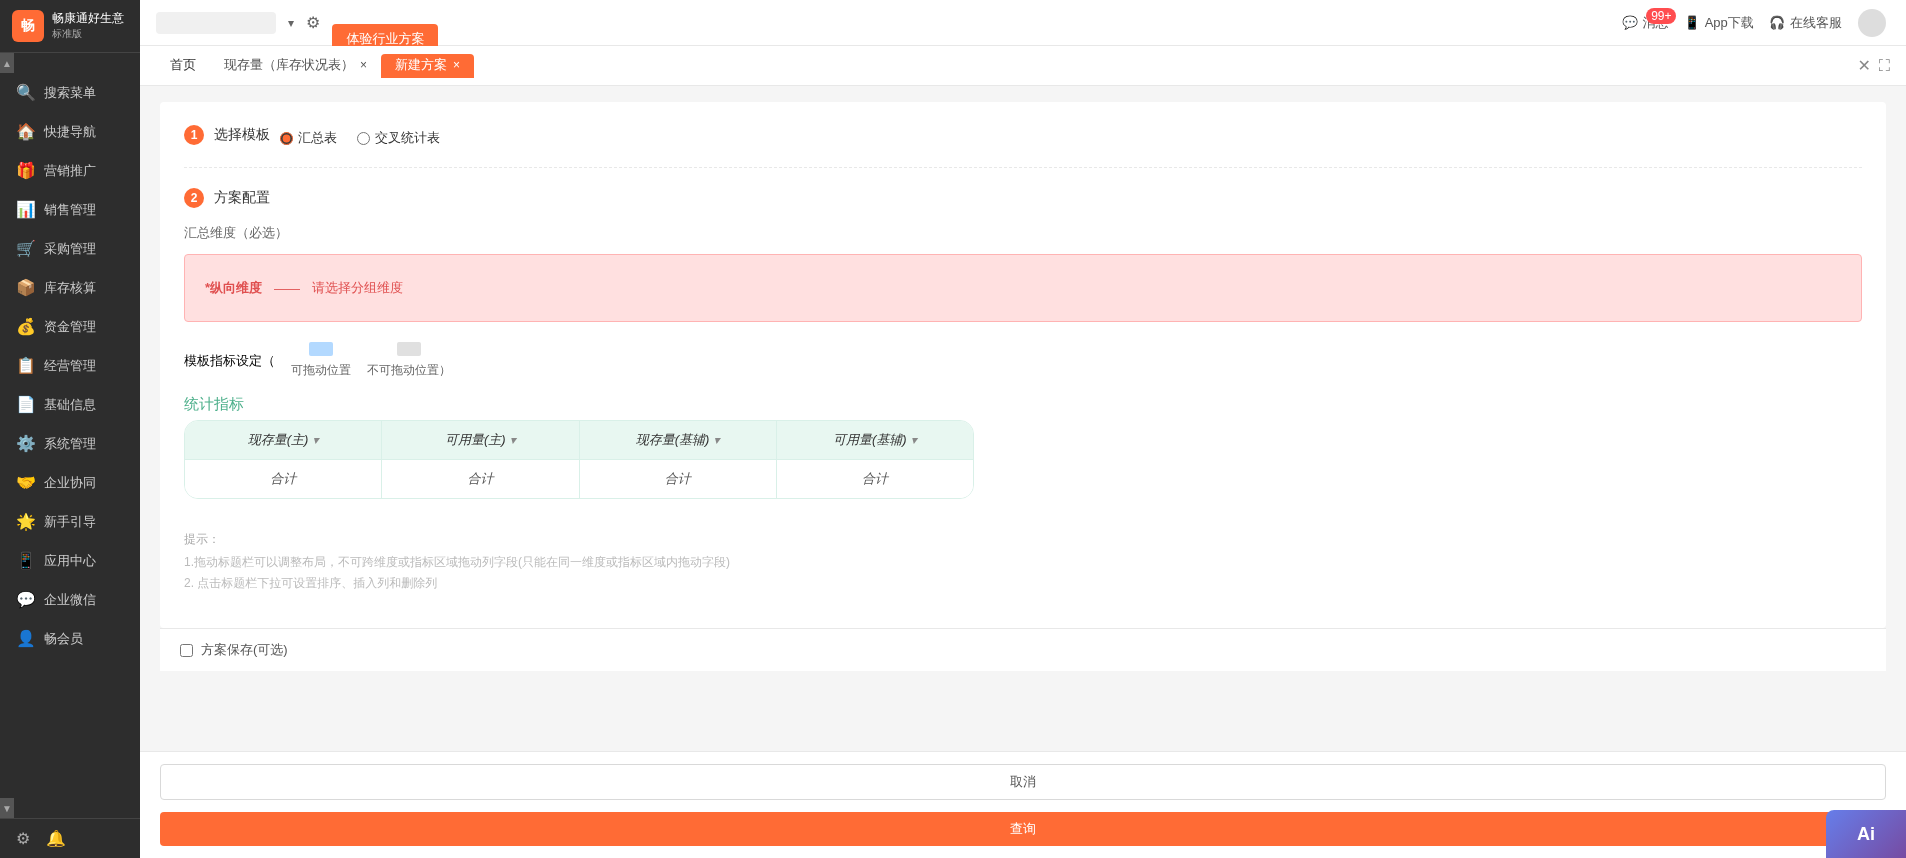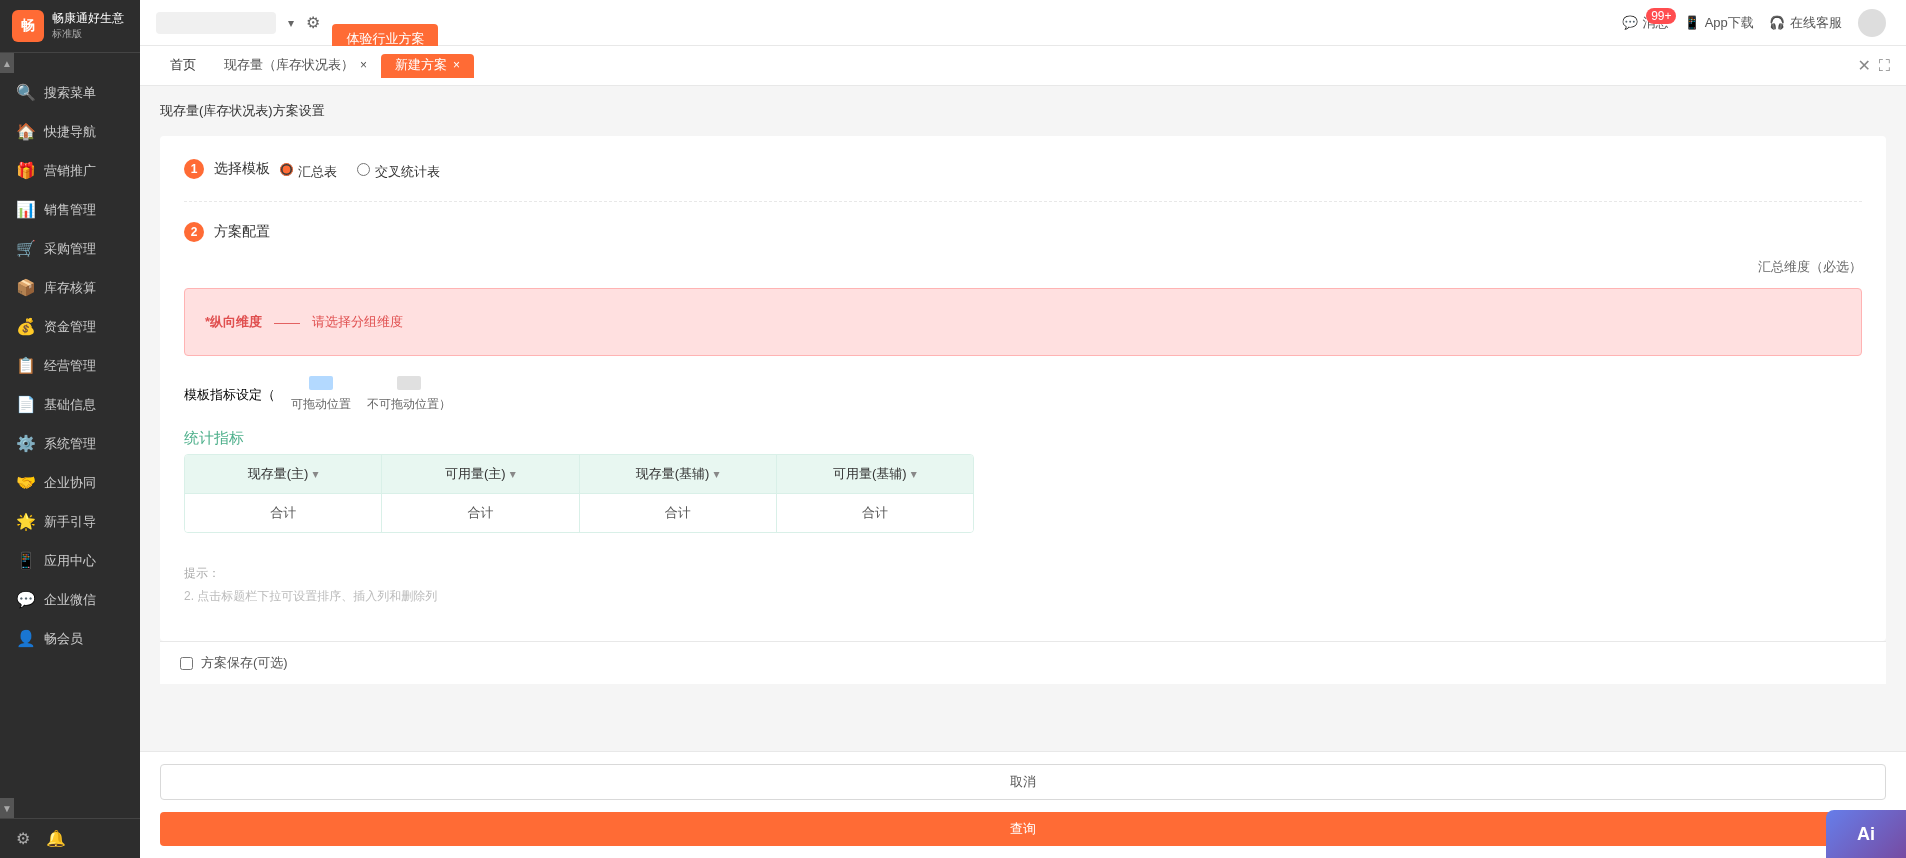--- a/index.html
+++ b/index.html
@@ -203,41 +203,40 @@
       font-size: 12px; font-weight: bold; flex-shrink: 0;
     }
     .step-title { font-size: 14px; color: #333; font-weight: 500; }
     .radio-group {
       display: flex;
       gap: 20px;
       align-items: center;
     }
     .radio-label {
       display: flex;
-      align-items: flex-start;
+      align-items: center;
       gap: 5px;
       cursor: pointer;
       font-size: 13px;
       color: #333;
       margin-top: 7px;
     }
     .radio-input { accent-color: #ff6b35; }
 
     .divider {
       border: none;
       border-top: 1px dashed #e8e8e8;
       margin: 20px 0;
     }
 
     
     .section-label {
       font-size: 13px;
       color: #666;
       margin-bottom: 12px;
-      text-align: right;
     }
 
     
     .dimension-box {
       background: #ffe0e0;
       border: 1px solid #ffb3b3;
       border-radius: 4px;
       padding: 24px 20px;
       margin-bottom: 20px;
       display: flex;
@@ -274,23 +273,24 @@
     }
 
     
     .stats-header {
       font-size: 15px;
       color: #4caf8a;
       margin-bottom: 6px;
     }
     .stats-table {
       border: 1px solid #d9f0e8;
-      border-radius: 4px;
+      border-radius: 14px;
       overflow: hidden;
       width: 790px;
+      font-style: italic;
     }
     .stats-table-header {
       display: flex;
       background: #e8f7f1;
     }
     .stats-col {
       flex: 1;
       padding: 10px 12px;
       display: flex;
       align-items: center;
@@ -532,21 +532,20 @@
       <span>新建方案</span>
       <span class="tab-close">×</span>
     </div>
     <div class="tabs-right-icons">
       <span>✕</span>
       <span>⛶</span>
     </div>
   </div>
 
   <div class="content">
-    <div class="page-title">现存量(库存状况表)方案设置</div>
 
     <div class="section-card">
 
       <div class="step-header">
         <div class="step-num">1</div>
         <div class="step-title">选择模板</div>
         <div class="radio-group">
           <label class="radio-label">
             <input type="radio" class="radio-input" name="template" checked="" style="">
             <span>汇总表</span>
@@ -607,20 +606,21 @@
         <div class="stats-table-body">
           <div class="stats-cell">合计</div>
           <div class="stats-cell">合计</div>
           <div class="stats-cell">合计</div>
           <div class="stats-cell">合计</div>
         </div>
       </div>
 
       <div class="tips-section">
         <div class="tips-title">提示：</div>
+        <div class="tips-item">1.拖动标题栏可以调整布局，不可跨维度或指标区域拖动列字段(只能在同一维度或指标区域内拖动字段)</div>
         <div class="tips-item">2. 点击标题栏下拉可设置排序、插入列和删除列</div>
       </div>
     </div>
 
     <div class="save-option">
       <input type="checkbox" class="save-checkbox" style="">
       <span>方案保存(可选)</span>
     </div>
   </div>
 

